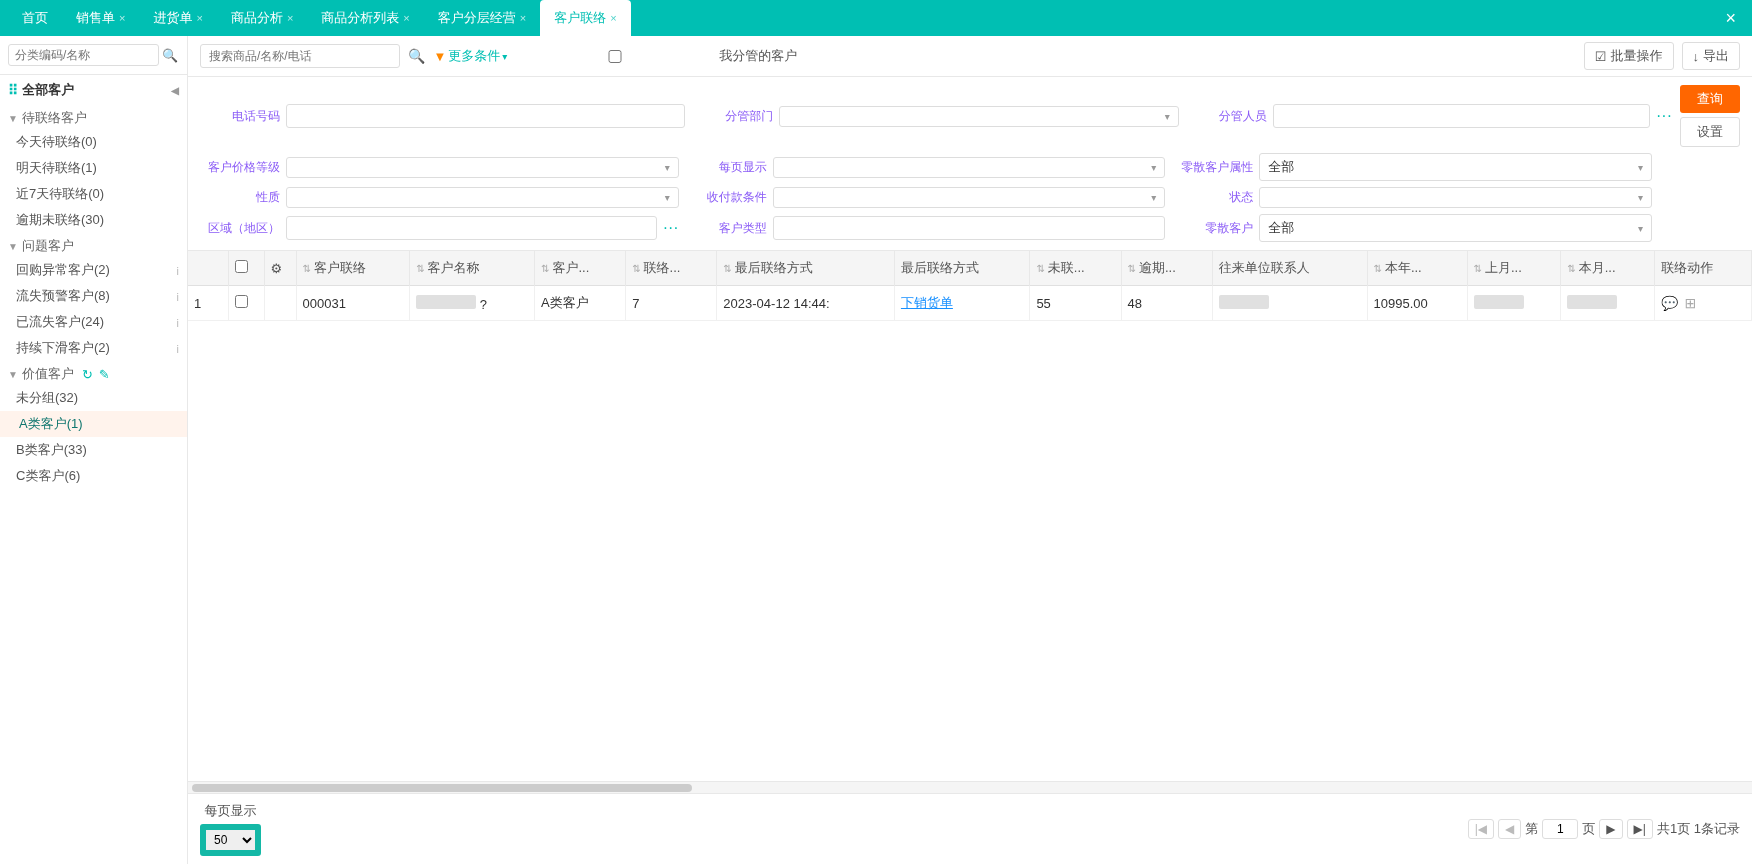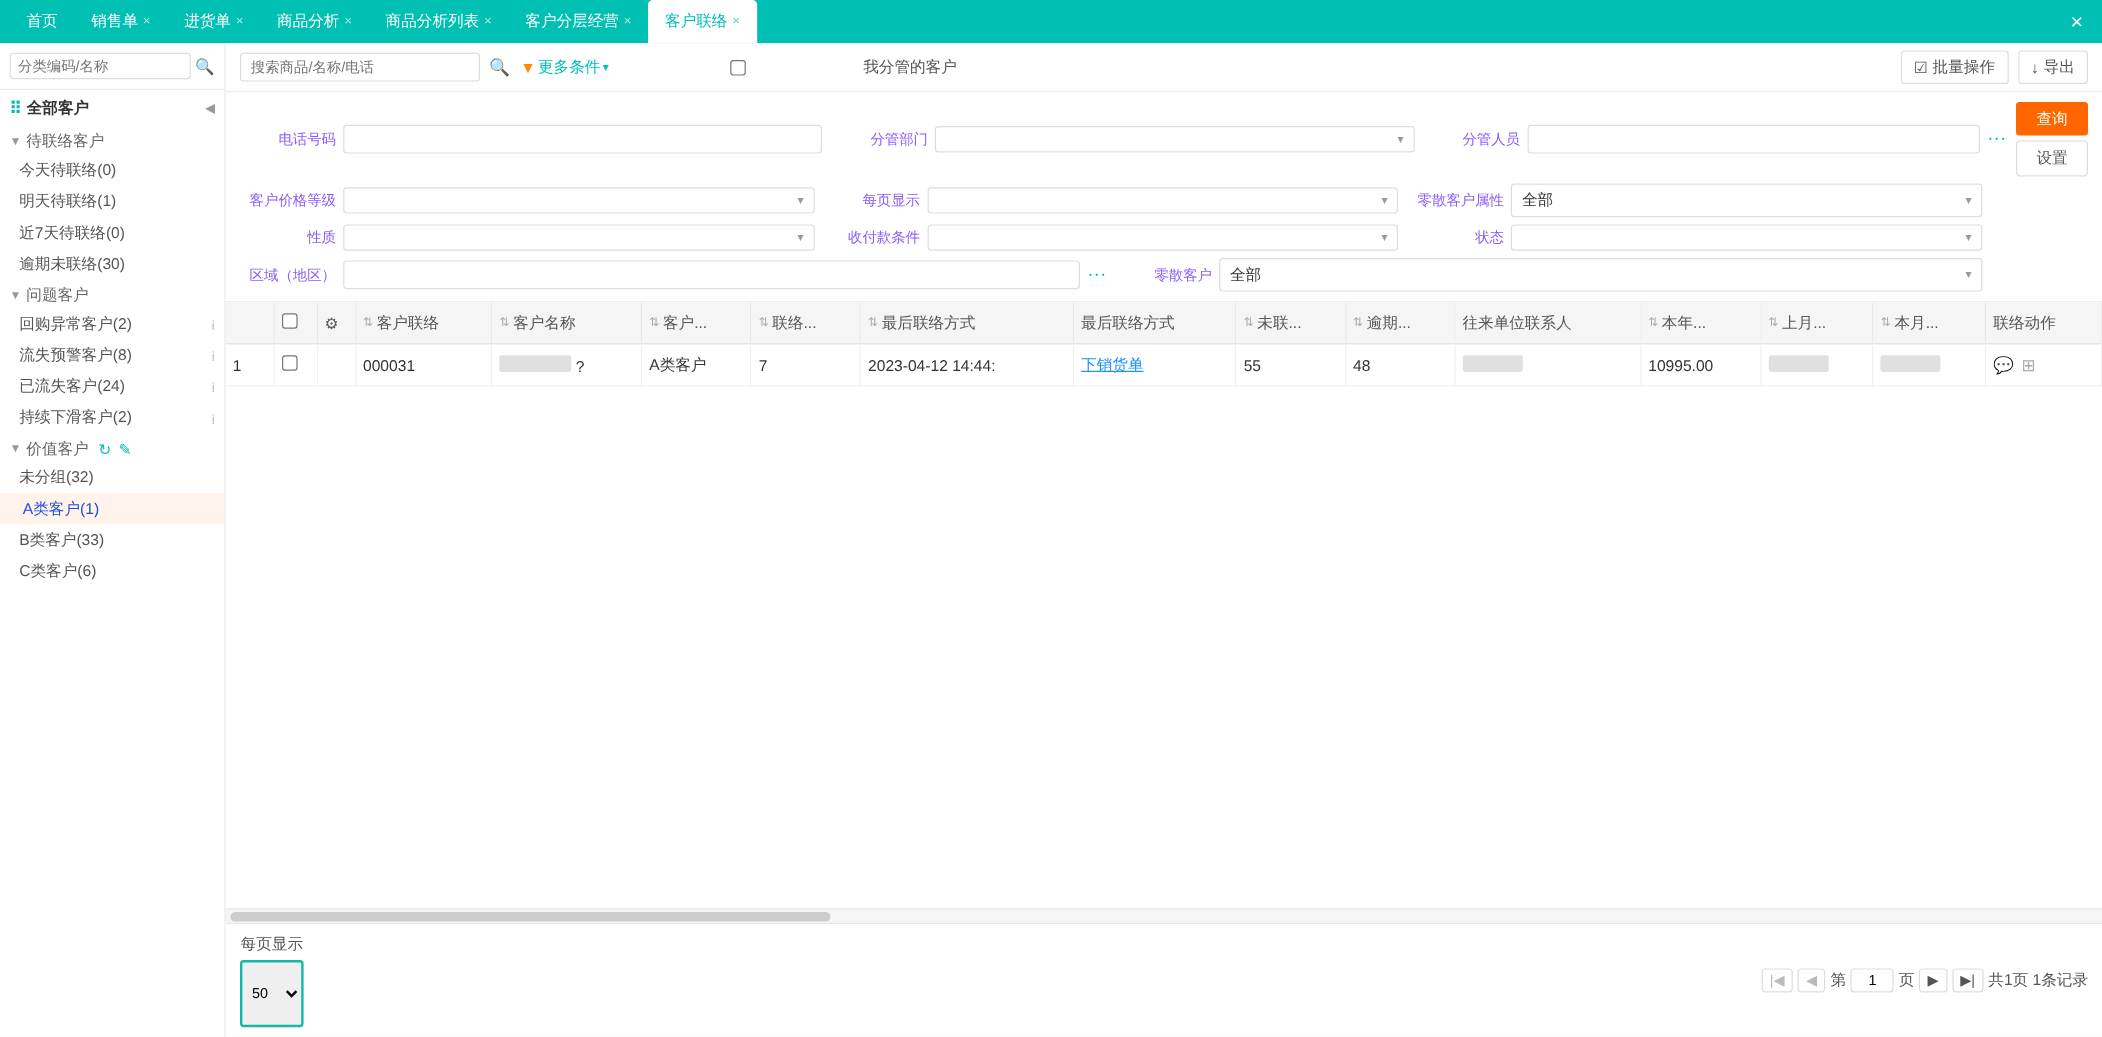--- a/index.html
+++ b/index.html
@@ -103,21 +103,21 @@
       padding: 4px 8px 4px 16px;
       color: #555;
       cursor: pointer;
       font-size: 12px;
       display: flex;
       align-items: center;
       gap: 2px;
     }
     .sidebar-item.active {
       background: #fff3ec;
-      color: #1d4ed8;
+      color: #0f766e;
       padding-left: 19px;
     }
     .sidebar-item .info-icon {
       color: #bbb;
       font-size: 11px;
       margin-left: auto;
     }
 
     
     .content-area {
@@ -330,23 +330,23 @@
       font-size: 12px;
       color: #555;
     }
     .footer-page-size {
       display: flex;
       align-items: center;
       gap: 4px;
       flex-direction: column;
     }
     .footer-page-size select {
-      border: 2px solid #14b8a6;
-      border-radius: 3px;
-      padding: 18px 4px;
+      border: 6px solid #14b8a6;
+      border-radius: 3px;
+      padding: 2px 4px;
       font-size: 12px;
     }
     .footer-spacer { flex: 1; }
     .page-nav {
       display: flex;
       align-items: center;
       gap: 4px;
     }
     .page-nav button {
       border: 1px solid #ddd;
@@ -601,20 +601,24 @@
           </div>
         </div>
         <div style="width:80px;flex-shrink:0;"></div>
       </div>
 
       <div class="filter-row">
         <div class="filter-field">
           <span class="filter-label">区域（地区）</span>
           <input class="filter-input" style="flex: 1 1 0%;">
           <span class="filter-dots">···</span>
+        </div>
+        <div class="filter-field">
+          <span class="filter-label">客户类型</span>
+          <input class="filter-input" style="flex: 1 1 0%;">
         </div>
         <div class="filter-field">
           <span class="filter-label">零散客户</span>
           <div class="filter-select" style="flex:1;">
             <span>全部</span>
             <span class="chevron">▾</span>
           </div>
         </div>
         <div style="width:80px;flex-shrink:0;"></div>
       </div>

